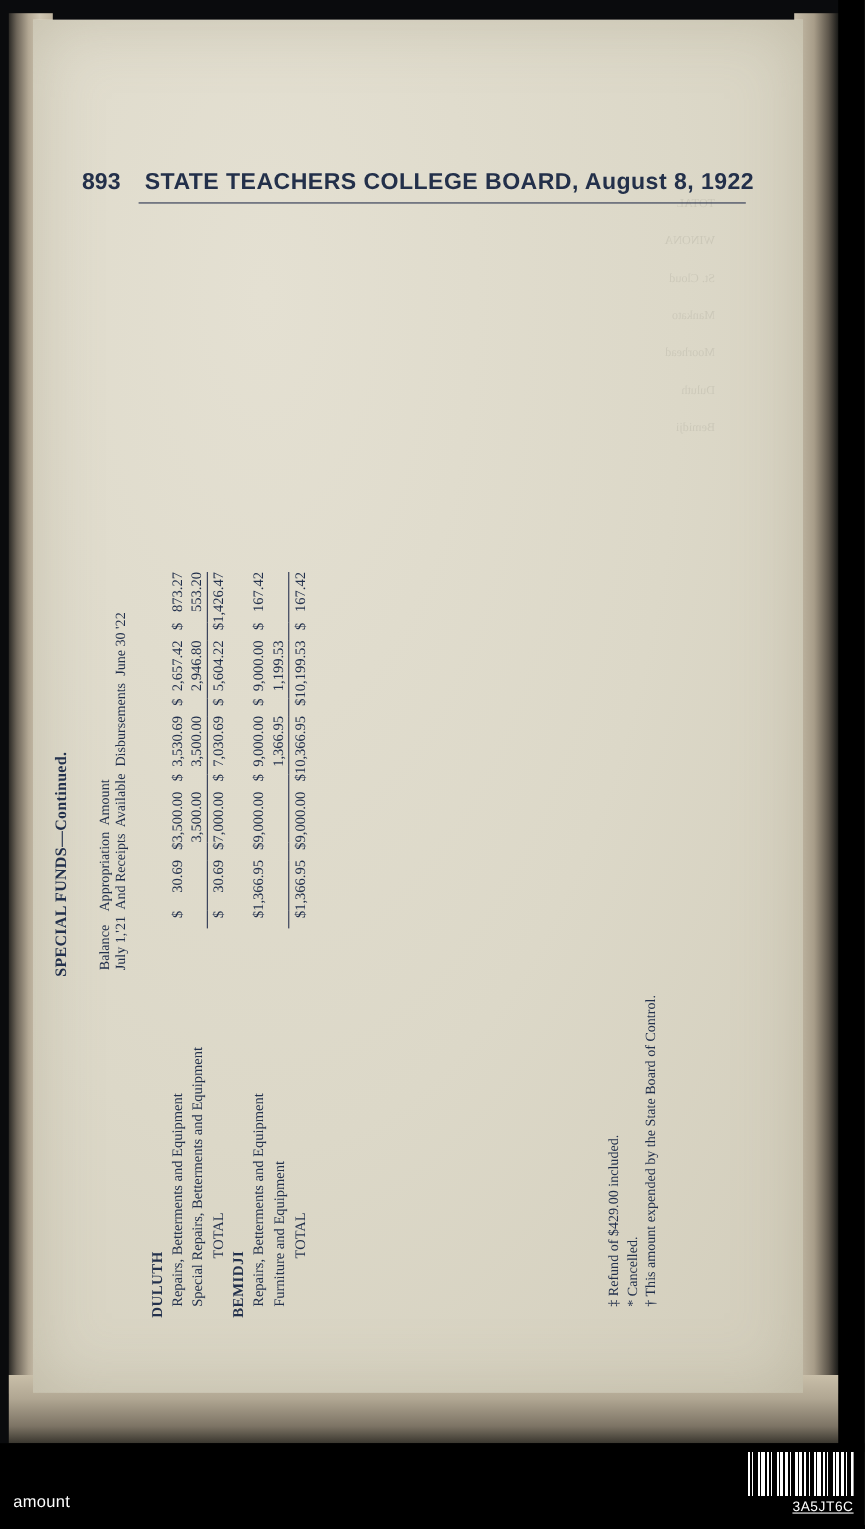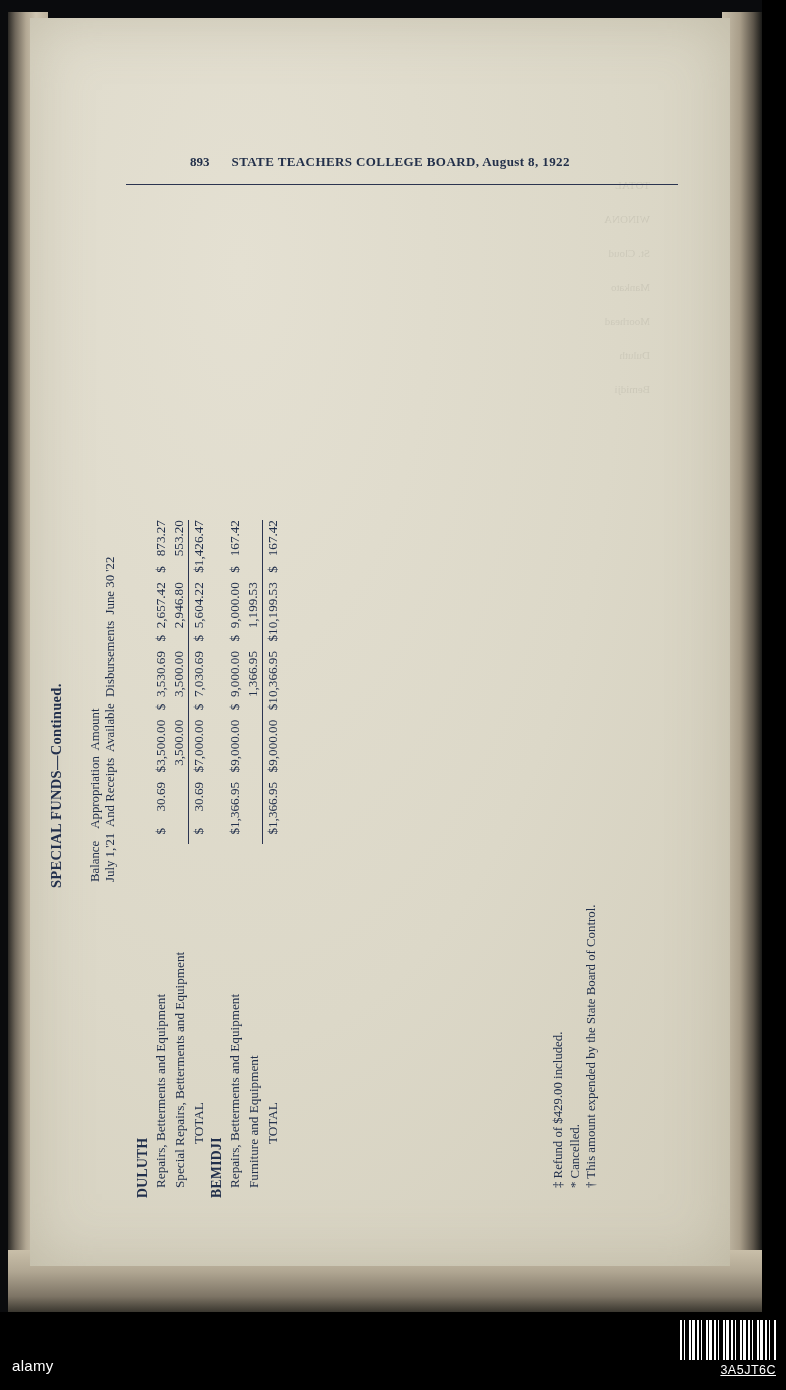--- a/index.html
+++ b/index.html
@@ -89,23 +89,23 @@
   }
 
   
   .header {
     position: absolute;
     left: 0; right: 0;
     top: 136px;
     text-align: center;
     color: #23304a;
     font-weight: bold;
-    font-size: 13px;
+    font-size: 21px;
     letter-spacing: 0.4px;
-    font-family: Liberation Serif, serif;
+    font-family: Liberation Sans, sans-serif;
   }
   .header .folio {
     margin-right: 22px;
     letter-spacing: 0;
   }
   .rule {
     position: absolute;
     left: 96px;
     right: 52px;
     top: 166px;
@@ -410,16 +410,16 @@
 
           </div>
         </div>
       </div>
 
     </div>
   </div>
 </div>
 
 <div class="stockbar">
-  <div class="stock-left">alamy</div>
+  <div class="stock-left">amount</div>
   <div class="barcode"></div>
   <div class="stock-right">3A5JT6C</div>
 </div>
 
 </body></html>

